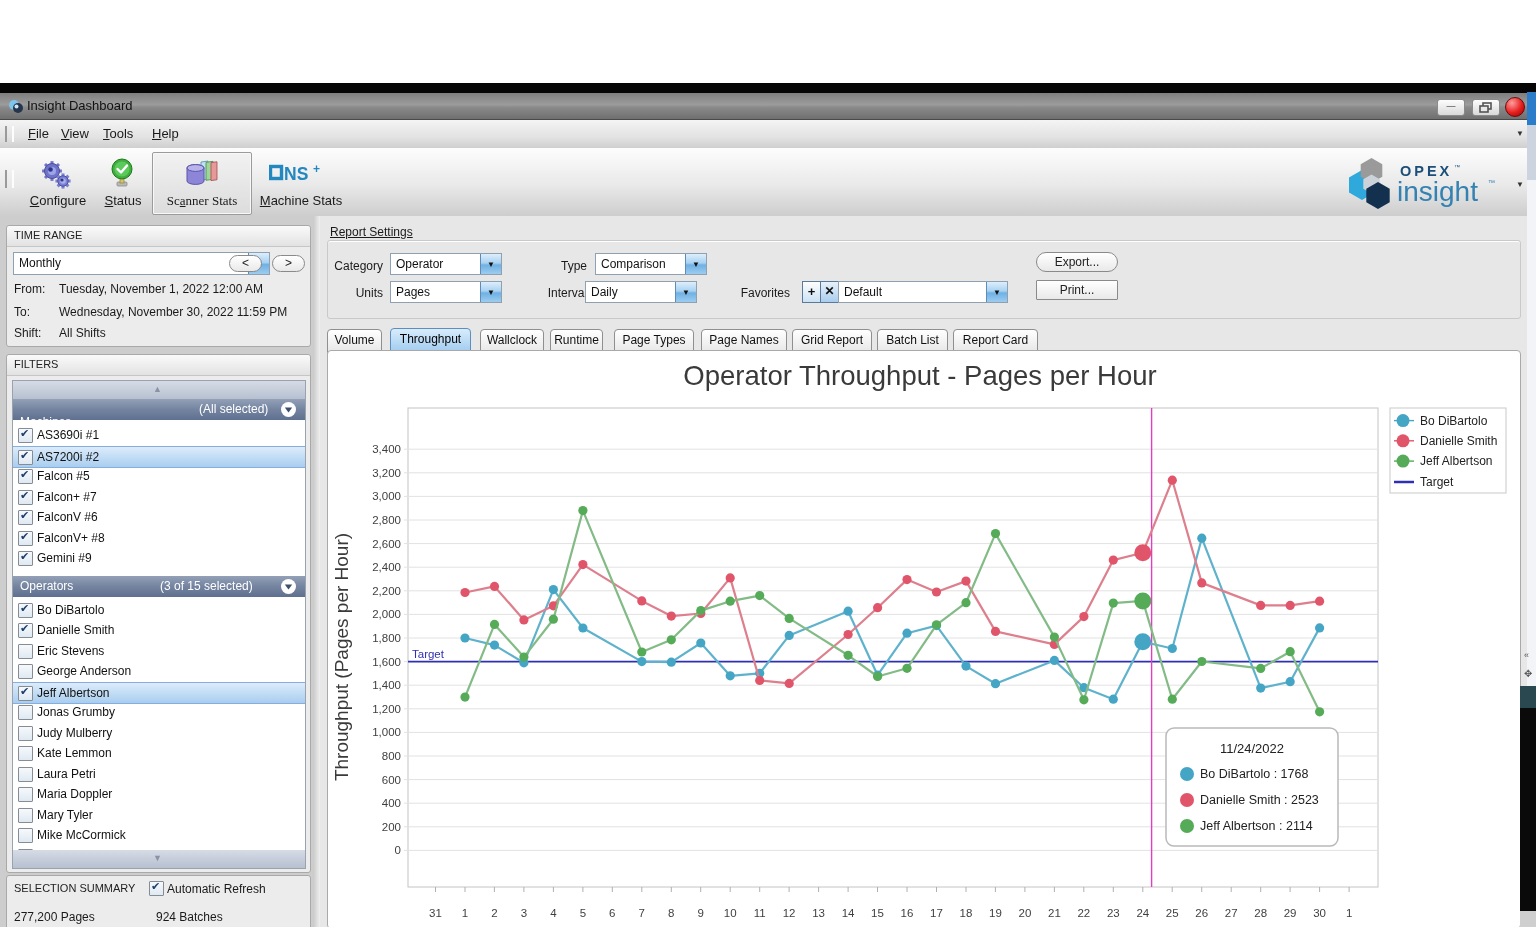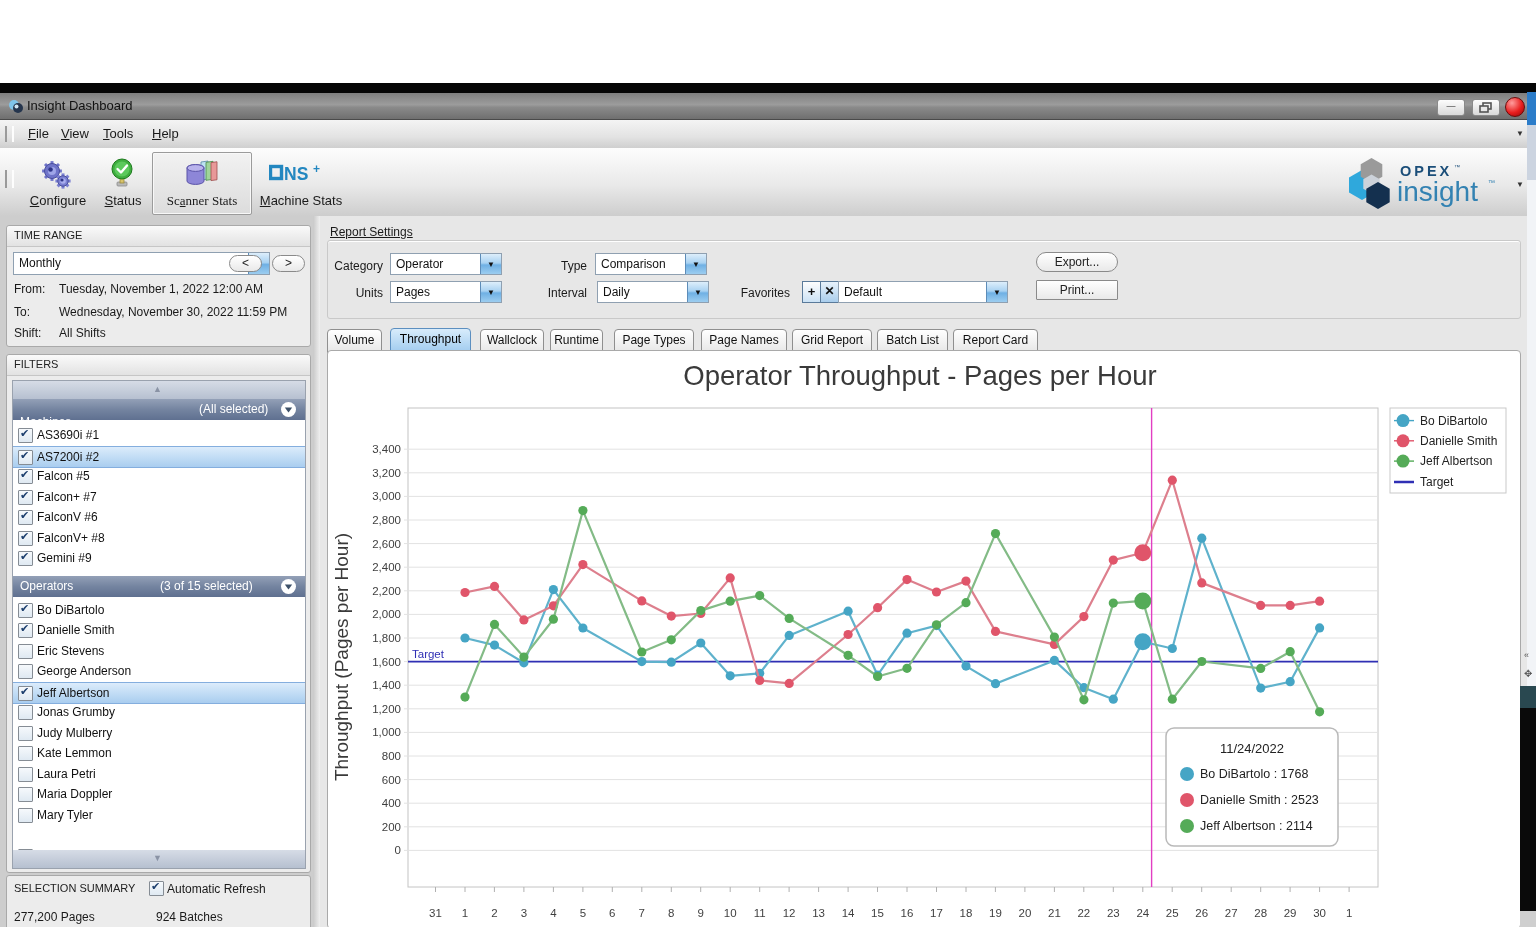--- a/index.html
+++ b/index.html
@@ -278,20 +278,24 @@
         <div class="cb"></div>
         <div class="rowtext">Laura Petri</div>
       </div>
     <div class="row" style="top:403px;">
         <div class="cb"></div>
         <div class="rowtext">Maria Doppler</div>
       </div>
     <div class="row" style="top:423.5px;">
         <div class="cb"></div>
         <div class="rowtext">Mary Tyler</div>
+      </div>
+    <div class="row" style="top:444px;">
+        <div class="cb"></div>
+        <div class="rowtext">Mike McCormick</div>
       </div>
     <div class="row" style="top:464.5px;">
         <div class="cb"></div>
       </div>
 
     <div class="abs" style="left:0;top:469px;width:292px;height:18px;background:linear-gradient(#d6dce6,#b6c0d0);">
       <div class="abs" style="left:140px;top:3px;font-size:9px;color:#8a93a5;">▼</div>
       </div>
   </div>
 </div>
@@ -317,21 +321,21 @@
 <div class="combo" style="left:390px;top:281px;width:110px;height:20px;">
     <div class="combotext">Pages</div>
     <div class="combobtn"></div>
   </div>
 <div class="rslabel" style="left:520px;top:259px;width:67px;">Type</div>
 <div class="combo" style="left:595px;top:253px;width:110px;height:20px;">
     <div class="combotext">Comparison</div>
     <div class="combobtn"></div>
   </div>
 <div class="rslabel" style="left:520px;top:286px;width:67px;">Interval</div>
-<div class="combo" style="left:597px;top:281px;width:110px;height:20px;">
+<div class="combo" style="left:585px;top:281px;width:110px;height:20px;">
     <div class="combotext">Daily</div>
     <div class="combobtn"></div>
   </div>
 <div class="rslabel" style="left:690px;top:286px;width:100px;">Favorites</div>
 <div class="abs" style="left:802px;top:281px;width:17px;height:20px;background:linear-gradient(#fdfdfd,#cce2f5);border:1px solid #5a7a9a;text-align:center;font-size:13px;font-weight:bold;color:#111;line-height:19px;">+</div>
 <div class="abs" style="left:820px;top:281px;width:17px;height:20px;background:linear-gradient(#e8f2fb,#a9cdec);border:1px solid #5a7a9a;text-align:center;font-size:12px;font-weight:bold;color:#111;line-height:19px;">✕</div>
 <div class="combo" style="left:838px;top:281px;width:168px;height:20px;">
     <div class="combotext">Default</div>
     <div class="combobtn"></div>
   </div>

